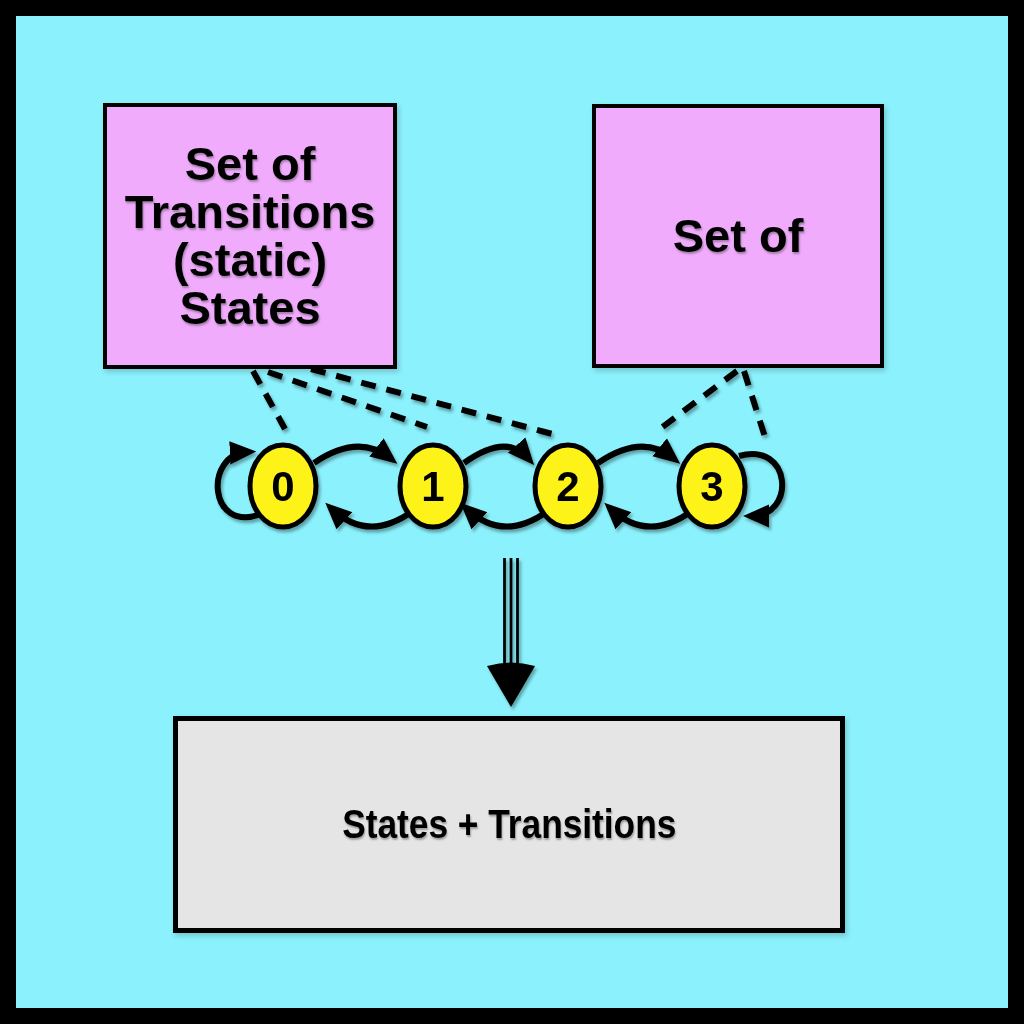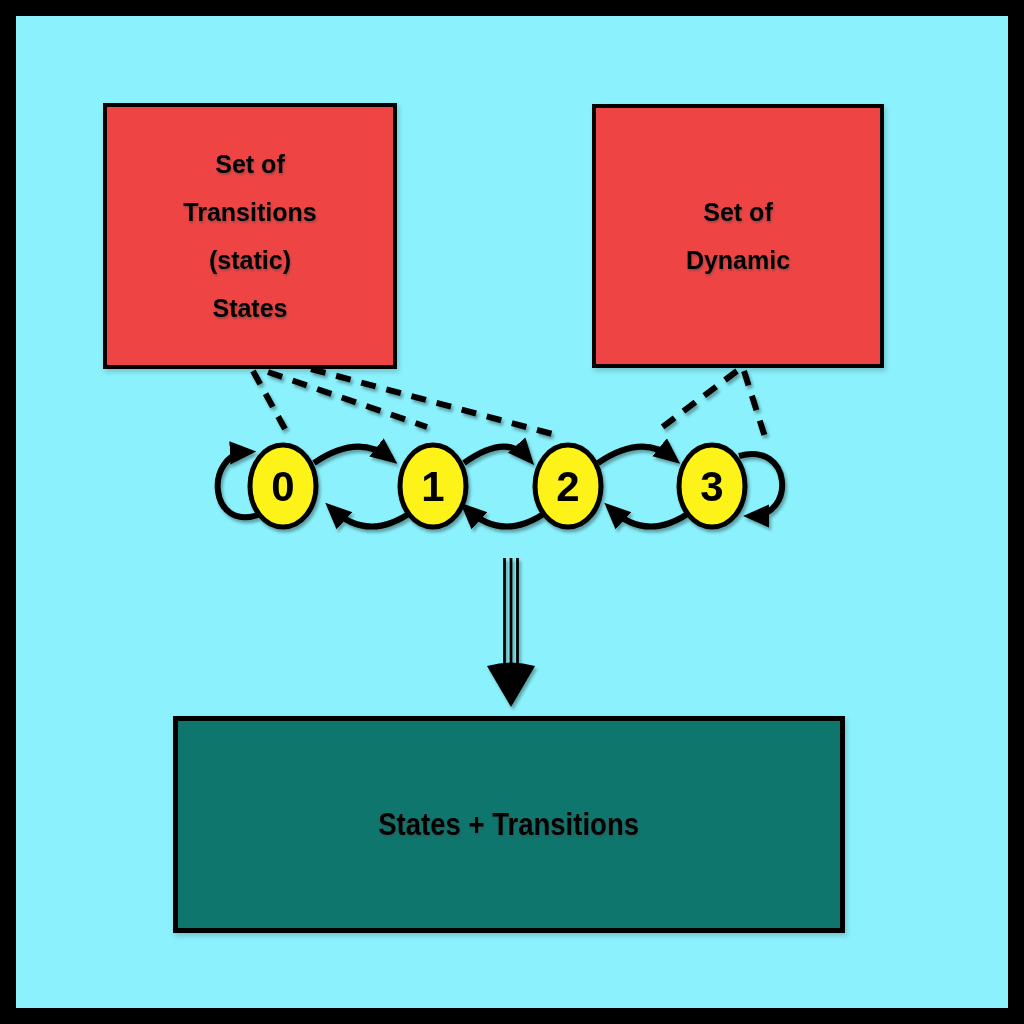--- a/index.html
+++ b/index.html
@@ -20,31 +20,31 @@
     box-sizing:border-box;
     display:flex;
     flex-direction:column;
     align-items:center;
     justify-content:center;
     text-align:center;
     color:#000;
     font-weight:bold;
   }
   .box.purple{
-    background:#ef4444;
+    background:#f0abfc;
     border:4px solid #000;
-    font-size:25px;
+    font-size:47px;
     line-height:48px;
     box-shadow:2px 3px 5px rgba(0,0,0,0.18);
     text-shadow:1px 2px 2px rgba(70,70,70,0.45);
   }
   .box.green{
-    background:#0f766e;
+    background:#e5e5e5;
     border:5px solid #000;
-    font-size:32px;
+    font-size:41px;
     box-shadow:2px 3px 5px rgba(0,0,0,0.18);
     text-shadow:1px 2px 2px rgba(70,70,70,0.45);
   }
   #box-left{left:103px;top:103px;width:294px;height:266px;}
   #box-right{left:592px;top:104px;width:292px;height:264px;}
   #box-bottom{left:173px;top:716px;width:672px;height:217px;gap:26px;}
   .condensed{display:inline-block;transform:scaleX(0.86);white-space:nowrap;}
   svg.diagram{
     position:absolute;left:0;top:0;
     filter:drop-shadow(2px 3px 1.5px rgba(0,0,0,0.33));
@@ -63,21 +63,20 @@
 
   <div class="box purple" id="box-left">
     <div>Set of</div>
     <div>Transitions</div>
     <div>(static)</div>
     <div>States</div>
   </div>
 
   <div class="box purple" id="box-right">
     <div>Set of</div>
-    <div>Dynamic</div>
   </div>
 
   <svg class="diagram" width="1024" height="1024" viewBox="0 0 1024 1024">
     <defs>
       <marker id="ah" viewBox="0 0 10 10" refX="6.5" refY="5" markerWidth="4.4" markerHeight="4.4" orient="auto" markerUnits="strokeWidth">
         <path d="M0,0.6 L10,5 L0,9.4 Z" fill="#000"></path>
       </marker>
     </defs>
 
     <g stroke="#000" stroke-width="6" stroke-dasharray="15 11" fill="none">

